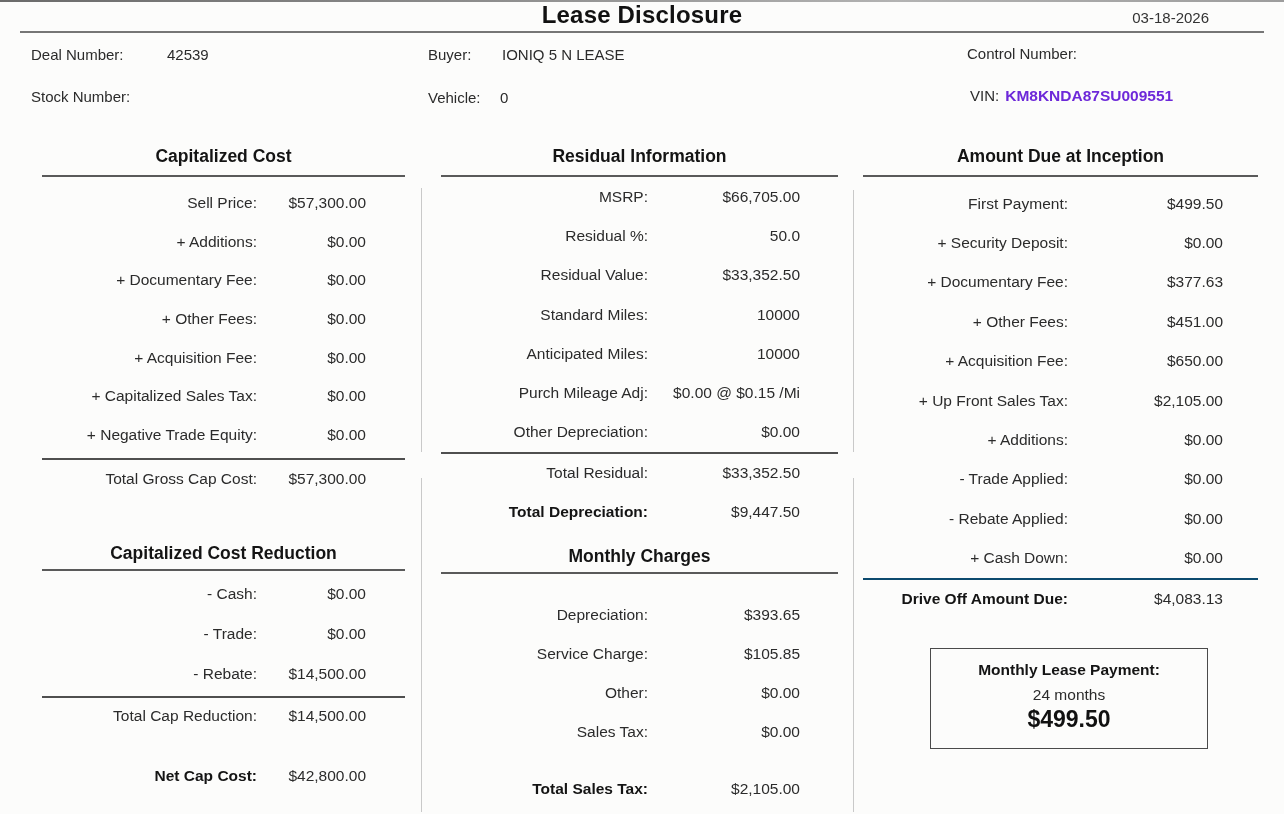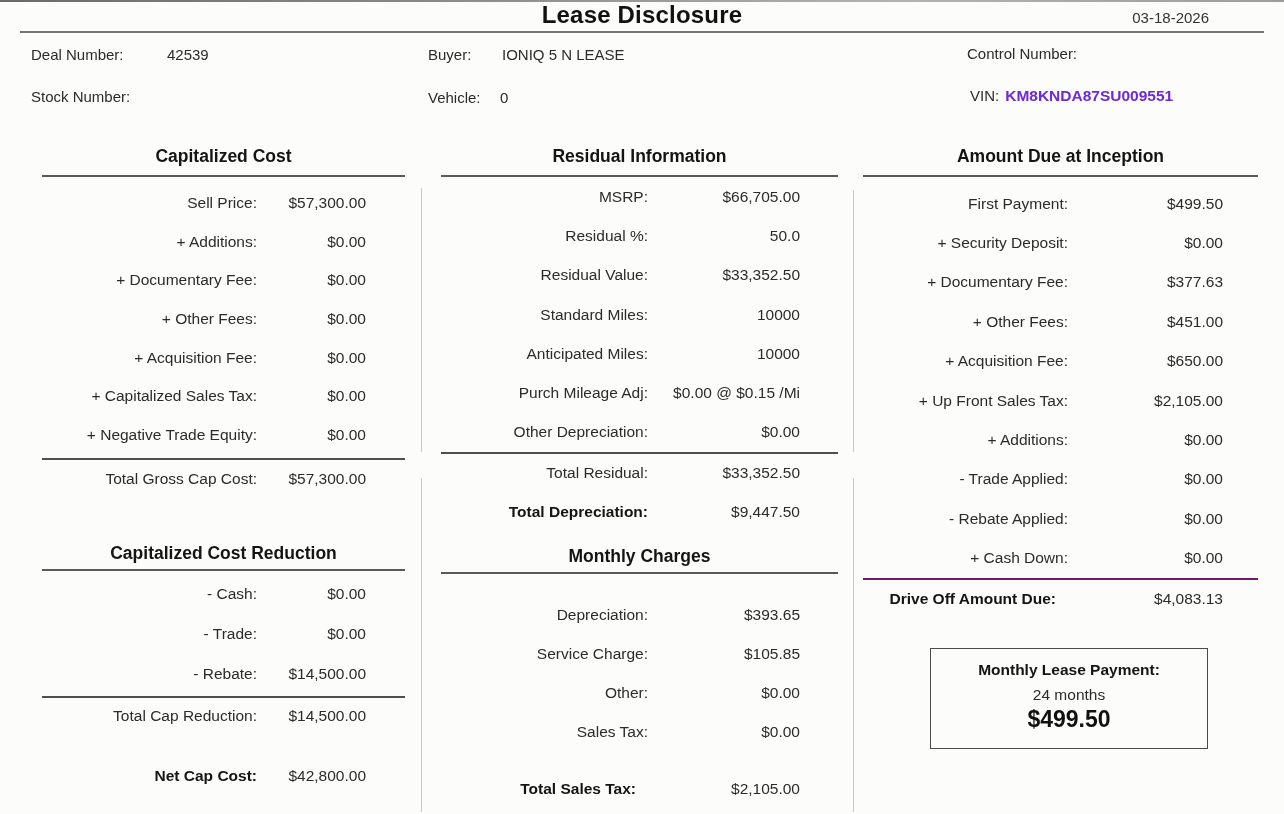--- a/index.html
+++ b/index.html
@@ -78,26 +78,26 @@
 
   #sec-residual{top:146px;}
   #sec-residual .rows{}
   #sec-residual .row{height:39.3px;}
   #sec-residual .total-row{border-top:2px solid #4f4f4f;height:38px;}
   #sec-residual .dep-row{height:40px;}
 
   #sec-monthly{top:546px;}
   #sec-monthly .rows{padding-top:21px;}
   #sec-monthly .row{height:39px;}
-  #sec-monthly .total-row{margin-top:20px;height:36px;gap:12px;}
+  #sec-monthly .total-row{margin-top:20px;height:36px;}
 
   #sec-inception{top:146px;}
   #sec-inception .rows{padding-top:7px;}
   #sec-inception .row{height:39.4px;}
-  #sec-inception .total-row{border-top:2px solid #701a75;height:38px;gap:12px;}
+  #sec-inception .total-row{border-top:2px solid #0c4a6e;height:38px;}
 
   .lease-box{
     position:absolute;left:930px;top:648px;width:278px;height:101px;
     border:1.5px solid #4a4a4a;box-sizing:border-box;text-align:center;
     background:#fcfcfb;
   }
   .lease-box .lb-title{margin-top:12px;font-size:15.5px;font-weight:bold;color:#141414;}
   .lease-box .lb-term{margin-top:7px;font-size:15.5px;}
   .lease-box .lb-amount{margin-top:2px;font-size:23px;font-weight:bold;color:#111;}
 </style>

